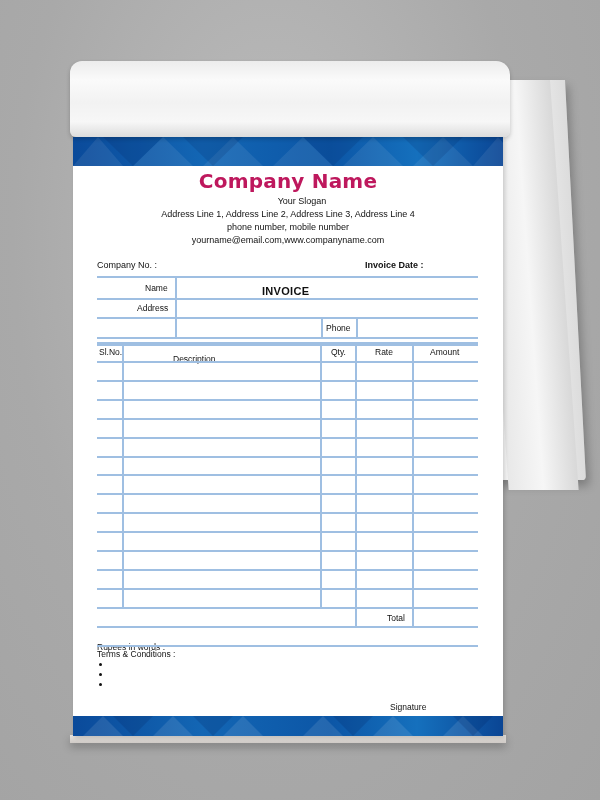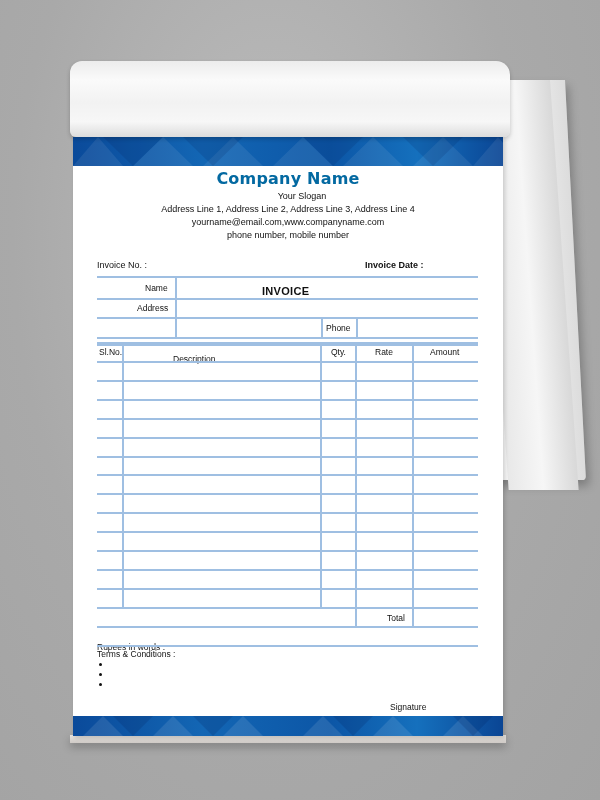--- a/index.html
+++ b/index.html
@@ -8,21 +8,21 @@
   .back-page{position:absolute;left:470px;top:80px;width:95px;height:400px;background:linear-gradient(90deg,#f2f2f2,#fafafa 40%,#dcdcdc);transform:skewX(3deg);transform-origin:top left;box-shadow:3px 6px 10px rgba(0,0,0,.25);border-radius:0 0 4px 0;}
   .back-page2{position:absolute;left:480px;top:80px;width:70px;height:410px;background:linear-gradient(90deg,#e8e8e8,#f6f6f6 50%,#d8d8d8);transform:skewX(4deg);transform-origin:top left;}
   .stack-bottom{position:absolute;left:70px;top:735px;width:436px;height:8px;background:linear-gradient(#e6e3df,#cfcac6);box-shadow:0 4px 8px rgba(0,0,0,.25);}
   .roll{position:absolute;left:70px;top:61px;width:440px;height:76px;border-radius:12px 14px 6px 6px;background:linear-gradient(180deg,#ececec 0%,#fafafa 25%,#f2f2f2 55%,#f7f7f7 80%,#dcdcdc 100%);box-shadow:0 2px 4px rgba(0,0,0,.2);z-index:3;}
   .sheet{position:absolute;left:73px;top:137px;width:430px;height:599px;background:#fff;z-index:2;box-shadow:2px 2px 4px rgba(0,0,0,.15);}
   .band{position:absolute;left:0;width:430px;height:28px;overflow:hidden;background:linear-gradient(90deg,#0a4a9a,#1366b4 30%,#0c56a6 60%,#1570bd 80%,#0a4594);}
   .band.top{top:0;height:29px;}
   .band.bottom{top:579px;height:20px;}
   .band svg{position:absolute;left:0;top:0;}
   .header{position:absolute;left:0;top:28px;width:430px;text-align:center;}
-  .company{font-family:"DejaVu Sans",sans-serif;font-weight:bold;color:#0369a1;font-size:16px;margin-top:4px;letter-spacing:0.2px;}
+  .company{font-family:"DejaVu Sans",sans-serif;font-weight:bold;color:#be185d;font-size:20px;margin-top:4px;letter-spacing:0.2px;}
   .line{font-size:9px;line-height:13px;color:#111;}
   .slogan{margin-top:2px;padding-left:28px;}
   .abs{position:absolute;font-size:9px;color:#111;}
   .title{font-weight:bold;font-size:11px;letter-spacing:.3px;}
   .hl{position:absolute;height:1.5px;background:#9fbfe2;}
   .vl{position:absolute;width:1.5px;background:#9fbfe2;}
   .cell-label{position:absolute;font-size:8.5px;color:#111;}
   .bullet{position:absolute;width:3px;height:3px;border-radius:50%;background:#111;}
 </style>
 </head>
@@ -52,25 +52,25 @@
           <polygon points="230,0 260,29 290,0"></polygon>
           <polygon points="330,0 360,29 390,0"></polygon>
       </g>
     </svg>
   </div>
 
   <div class="header">
     <div class="company">Company Name</div>
     <div class="line slogan">Your Slogan</div>
     <div class="line">Address Line 1, Address Line 2, Address Line 3, Address Line 4</div>
+    <div class="line">phone number, mobile number</div>
     <div class="line">yourname@email.com,www.companyname.com</div>
-    <div class="line">phone number, mobile number</div>
   </div>
 
-  <div class="abs" style="left:24px;top:123px;">Invoice No.  :</div>
+  <div class="abs" style="left:24px;top:123px;">Company No.  :</div>
   <div class="abs title" style="left:189px;top:120px;margin-top:28px;">INVOICE</div>
   <div class="abs" style="left:292px;top:123px;font-weight:bold;">Invoice Date  :</div>
 
   <div class="hl" style="left:24px;top:139px;width:381px;"></div>
   <div class="hl" style="left:24px;top:161px;width:381px;"></div>
   <div class="hl" style="left:24px;top:180px;width:381px;"></div>
   <div class="hl" style="left:24px;top:200px;width:381px;"></div>
   <div class="hl" style="left:24px;top:205px;width:381px;"></div>
   <div class="vl" style="left:102px;top:139px;height:61px;"></div>
   <div class="vl" style="left:248px;top:180px;height:20px;"></div>

